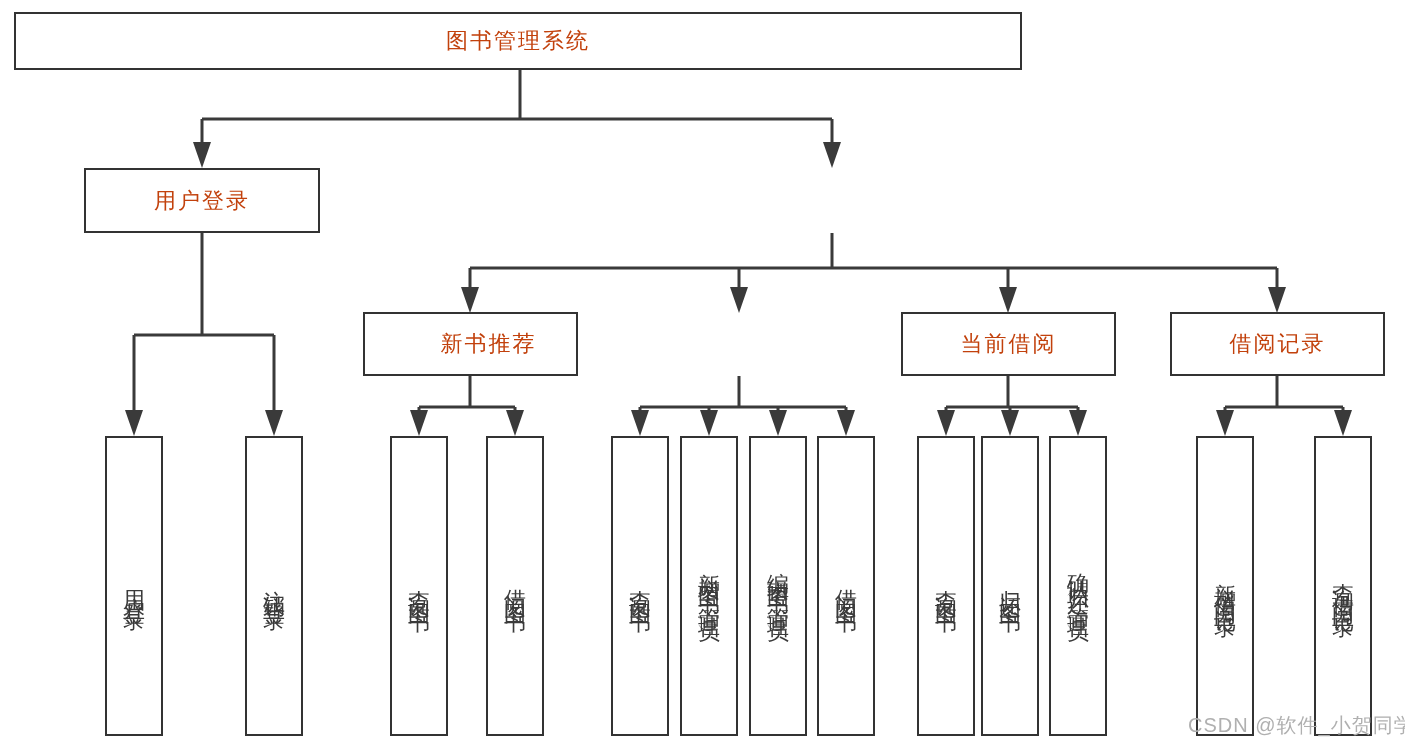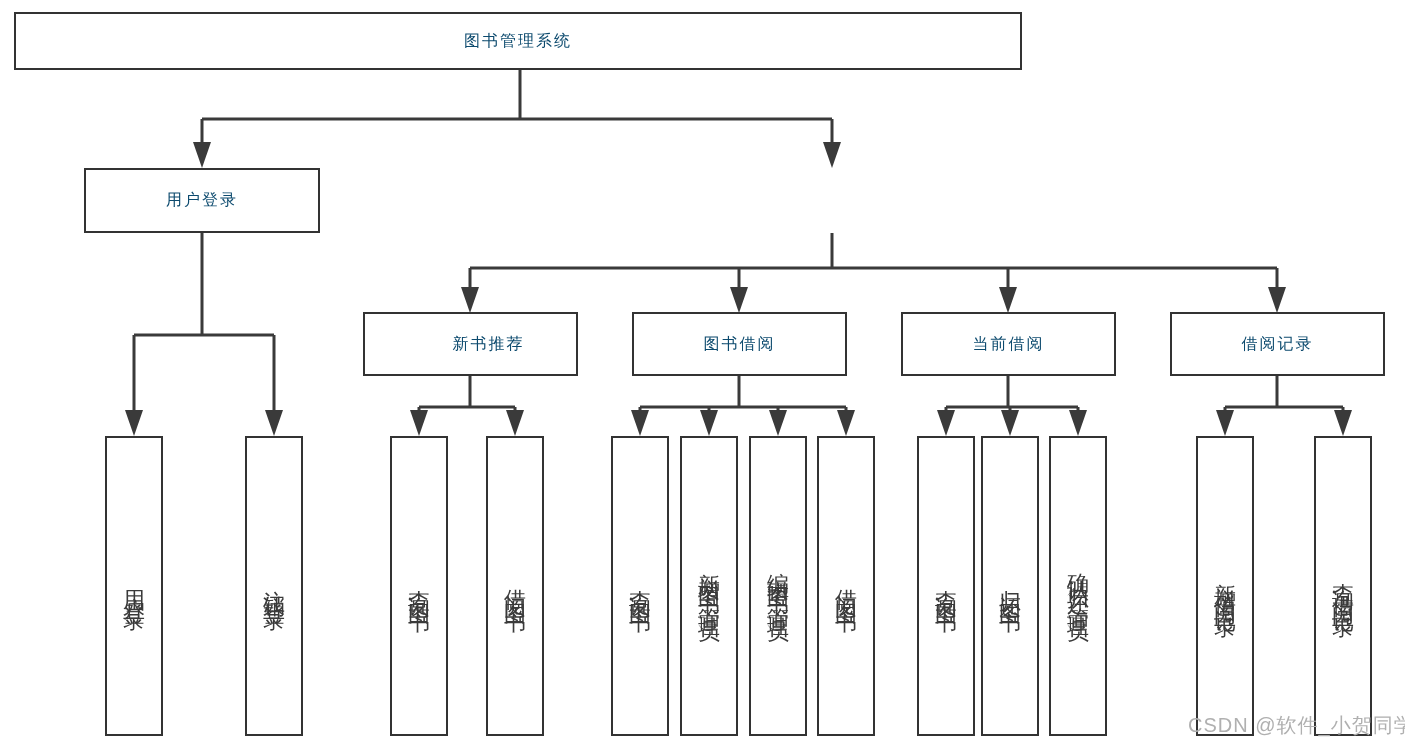--- a/index.html
+++ b/index.html
@@ -24,24 +24,24 @@
     box-sizing: border-box;
     background: #ffffff;
     border: 2px solid #333333;
     display: flex;
     align-items: center;
     justify-content: center;
     color: #3a3a3a;
     z-index: 1;
   }
   .hlabel {
-    font-size: 16px;
+    font-size: 22px;
     letter-spacing: 2px;
     white-space: nowrap;
-    color: #0c4a6e;
+    color: #c2410c;
   }
   .vlabel {
     writing-mode: vertical-rl;
     text-orientation: mixed;
     font-size: 22px;
     letter-spacing: 7px;
     line-height: 1;
     color: #3a3a3a;
   }
   .watermark {
@@ -107,23 +107,20 @@
     <span class="hlabel">图书管理系统</span>
   </div>
 
   <div class="node" style="left:84px; top:168px; width:236px; height:65px;">
     <span class="hlabel">用户登录</span>
   </div>
 
   <div class="node" style="left:363px; top:312px; width:215px; height:64px;padding-left:36px;">
     <span class="hlabel">新书推荐</span>
   </div>
-  <div class="node" style="left:632px; top:312px; width:215px; height:64px;">
-    <span class="hlabel">图书借阅</span>
-  </div>
   <div class="node" style="left:1170px; top:312px; width:215px; height:64px;">
     <span class="hlabel">借阅记录</span>
   </div>
   <div class="node" style="left:901px; top:312px; width:215px; height:64px;">
     <span class="hlabel">当前借阅</span>
   </div>
 
   <div class="node" style="left:105px; top:436px; width:58px; height:300px;">
     <span class="vlabel">用户登录</span>
   </div>

